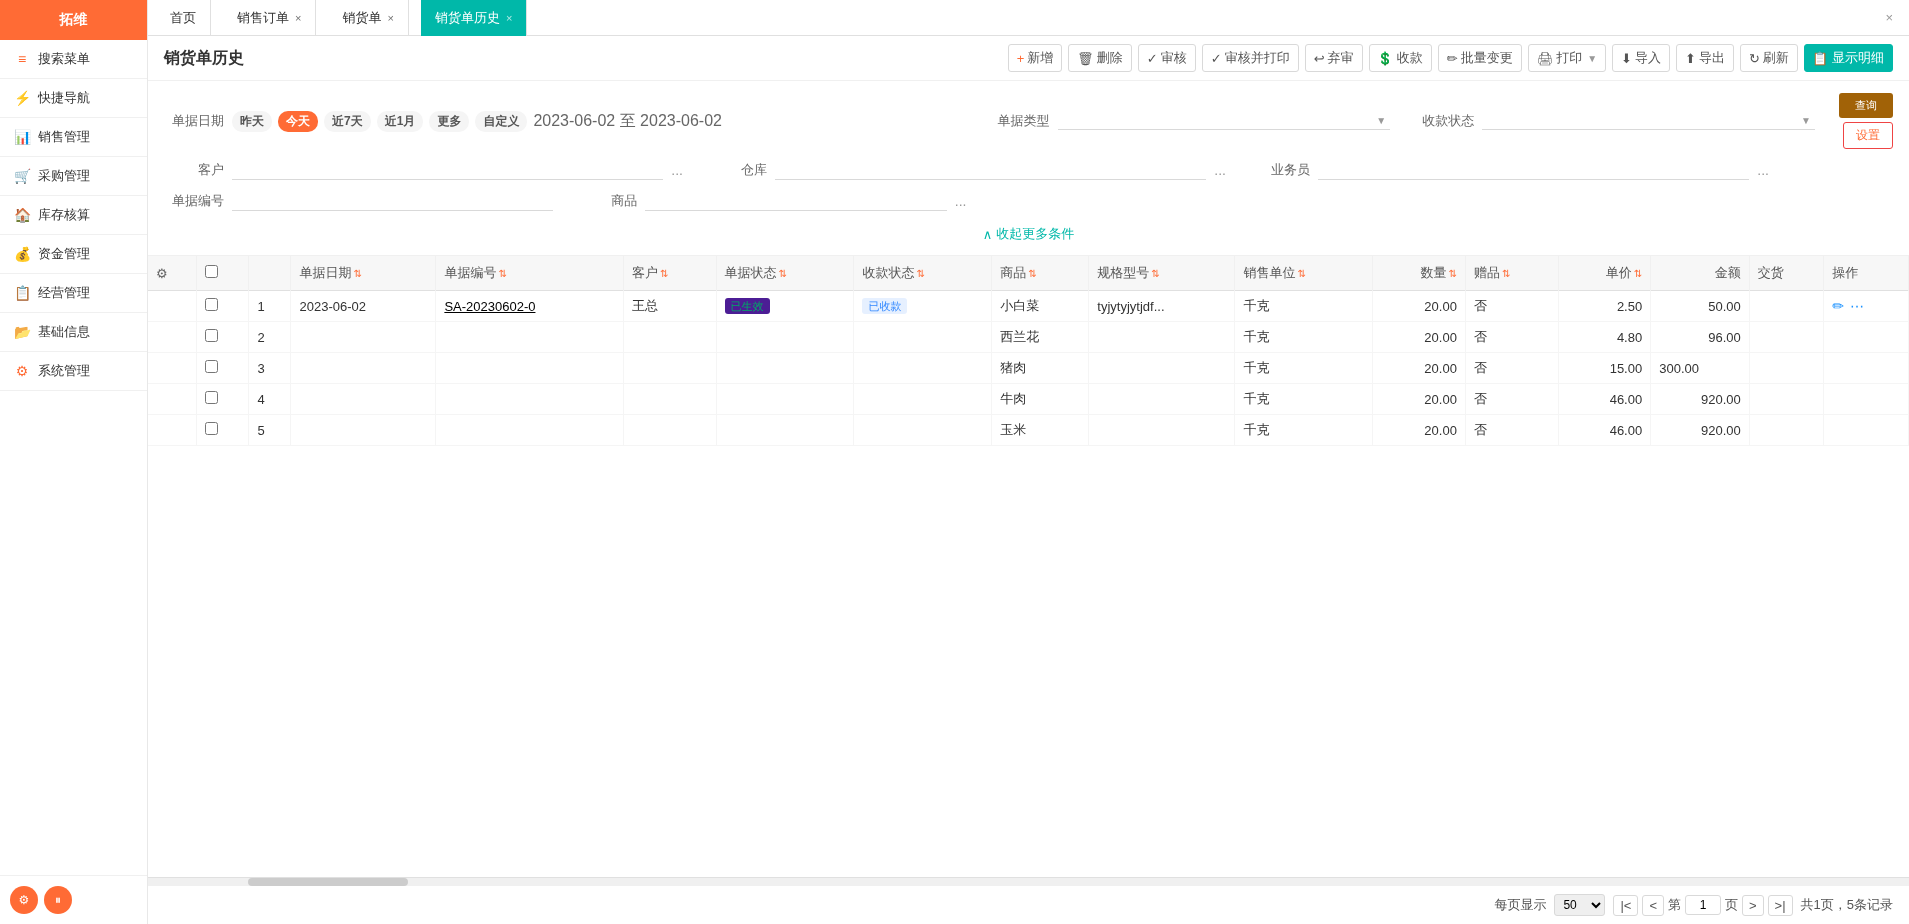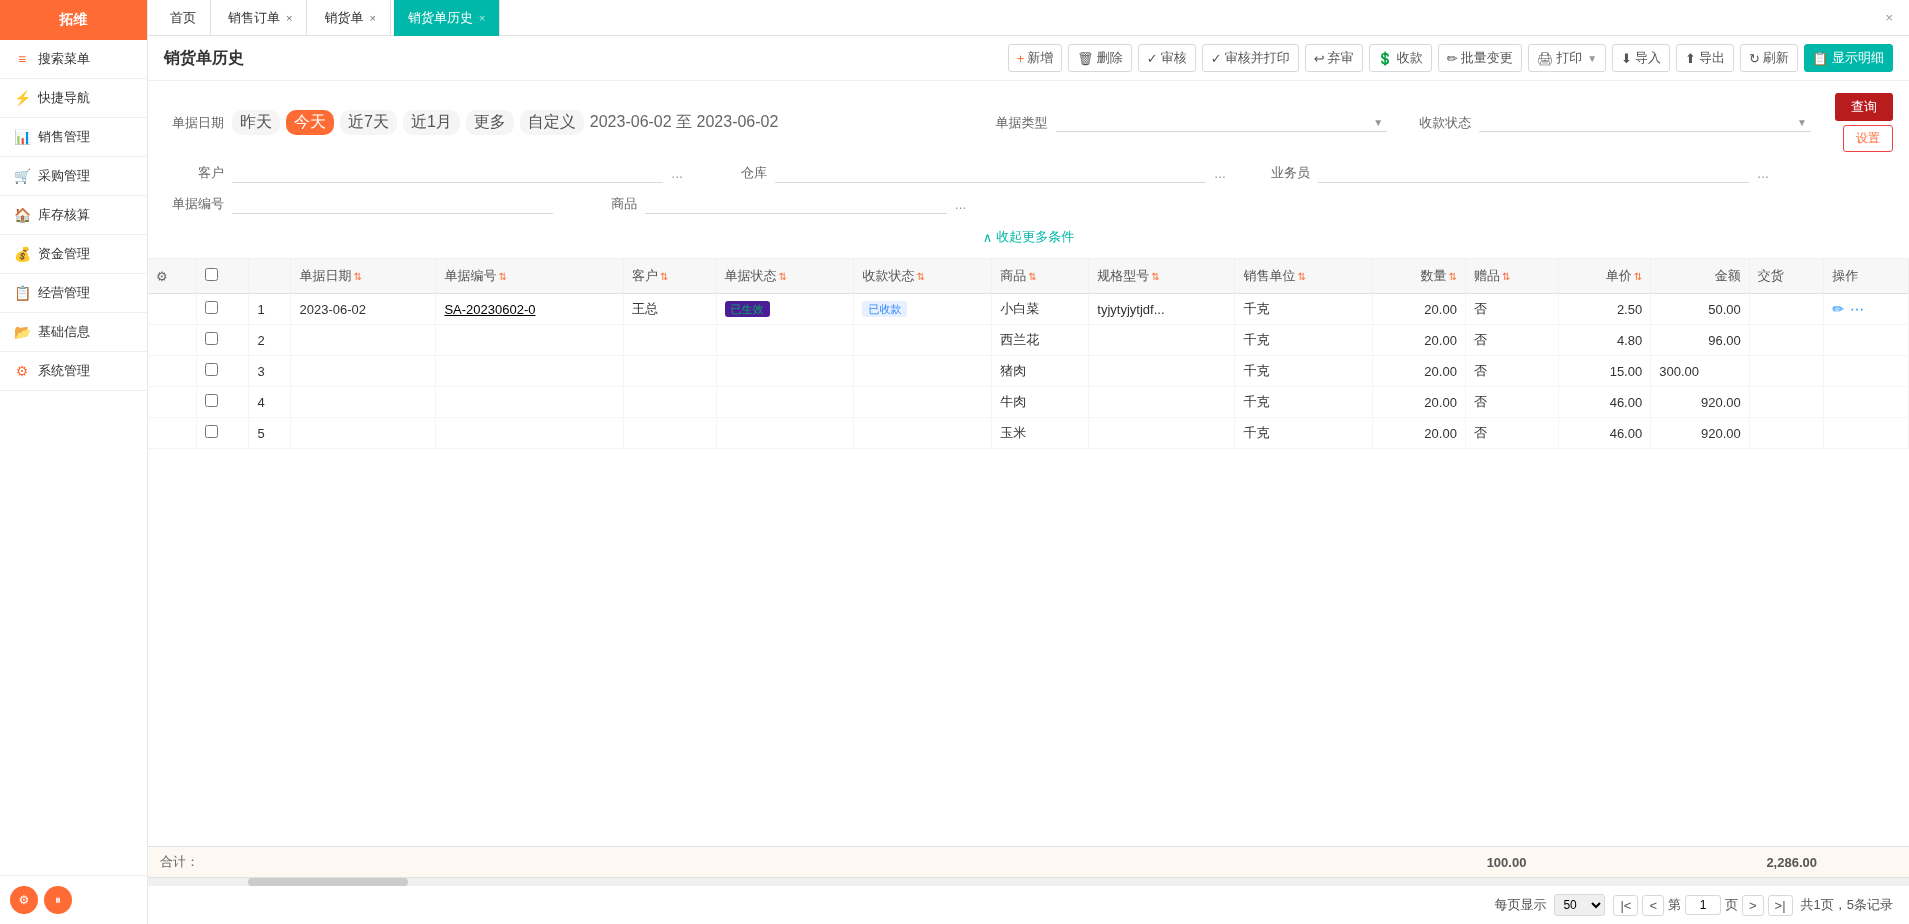--- a/index.html
+++ b/index.html
@@ -58,21 +58,21 @@
     }
 
     
     .tab-bar {
       display: flex;
       align-items: center;
       background: #fff;
       border-bottom: 1px solid #e0e0e0;
       height: 36px;
       padding: 0 8px;
-      gap: 3px;
+      gap: 12px;
     }
     .tab {
       padding: 0 14px;
       height: 36px;
       display: flex;
       align-items: center;
       cursor: pointer;
       color: #333;
       border-right: 1px solid #e0e0e0;
       gap: 6px;
@@ -190,24 +190,25 @@
     }
     .date-filter {
       display: flex;
       align-items: center;
       gap: 6px;
       flex-wrap: wrap;
     }
     .date-chip {
       padding: 2px 8px;
       border-radius: 10px;
-      font-size: 16px;
+      font-size: 12px;
       cursor: pointer;
       background: #f5f5f5;
       color: #555;
+      font-weight: bold;
     }
     .date-chip.active {
       background: #ff6b35;
       color: #fff;
     }
     .date-range {
       color: #666;
       font-size: 16px;
     }
     .collapse-btn {
@@ -216,27 +217,27 @@
       gap: 4px;
       color: #00b8a9;
       cursor: pointer;
       font-size: 12px;
       justify-content: center;
       padding: 4px;
     }
 
     
     .query-btn {
-      background: #b91c1c;
+      background: #a16207;
       color: #fff;
       border: none;
       border-radius: 3px;
       padding: 5px 16px;
       cursor: pointer;
-      font-size: 13px;
+      font-size: 11px;
     }
     .set-btn {
       background: #fff;
       color: #ff6b35;
       border: 1px solid #ef4444;
       border-radius: 3px;
       padding: 4px 12px;
       cursor: pointer;
       font-size: 12px;
     }
@@ -695,28 +696,20 @@
               <td>否</td>
               <td style="text-align: right;">46.00</td>
               <td style="text-align: right;">920.00</td>
               <td></td>
               <td></td>
             </tr>
           </tbody>
       </table>
     </div>
 
-    <div class="table-footer">
-      <div class="footer-total">
-        <span class="footer-label">合计：</span>
-        <span style="flex:1;"></span>
-        <span class="footer-val" style="margin-right:200px;">100.00</span>
-        <span class="footer-val" style="margin-right:80px;">2,286.00</span>
-      </div>
-    </div>
 
     <div class="scroll-bar-area">
       <div class="scroll-thumb"></div>
     </div>
 
     <div class="pagination">
       <span>每页显示</span>
       <select class="page-size-select">
         <option>50</option>
         <option>100</option>

